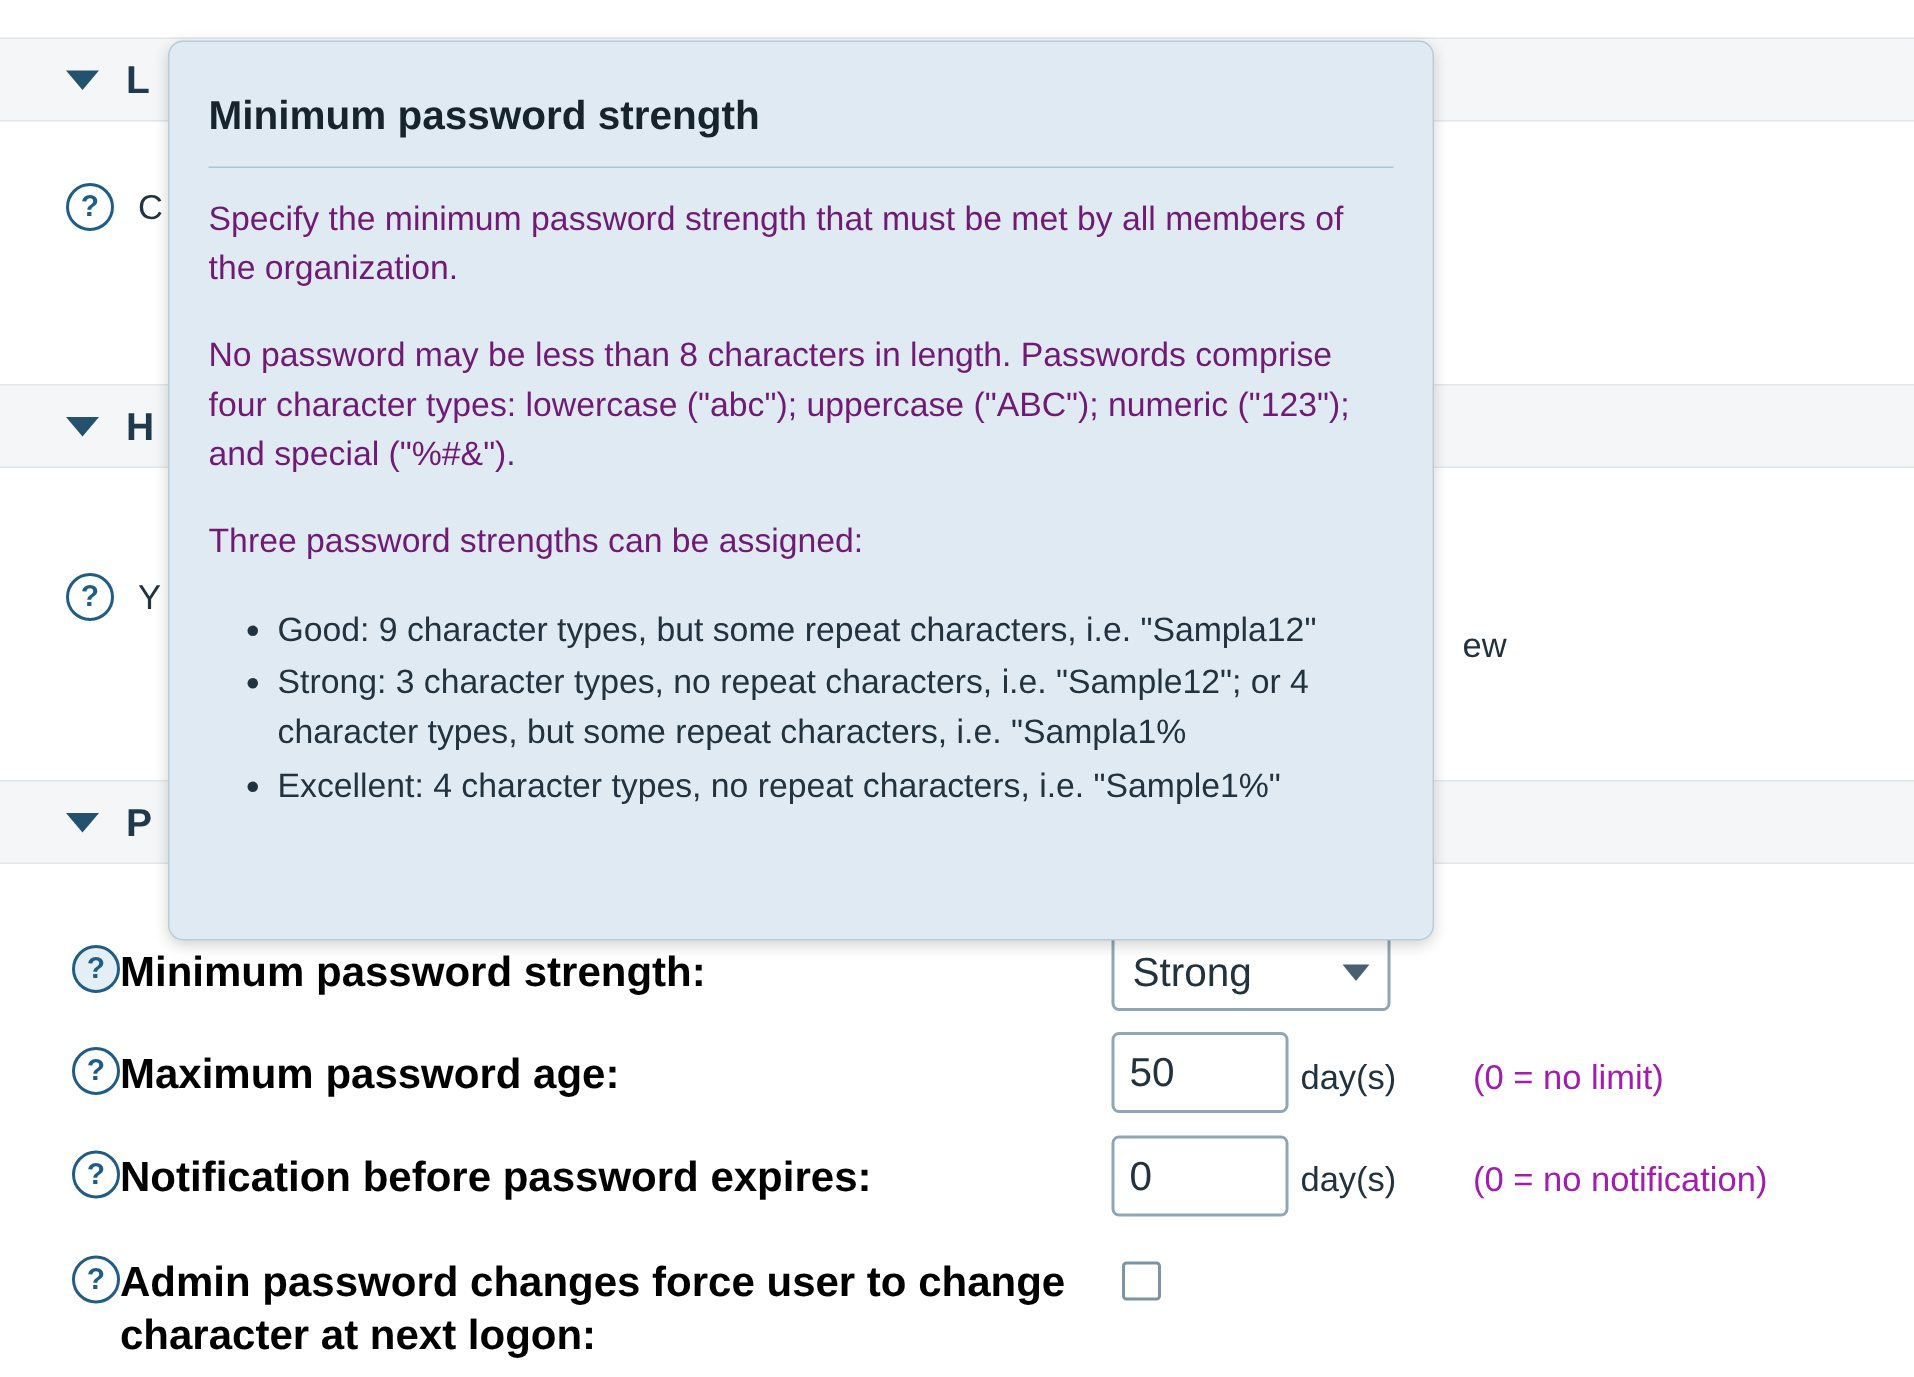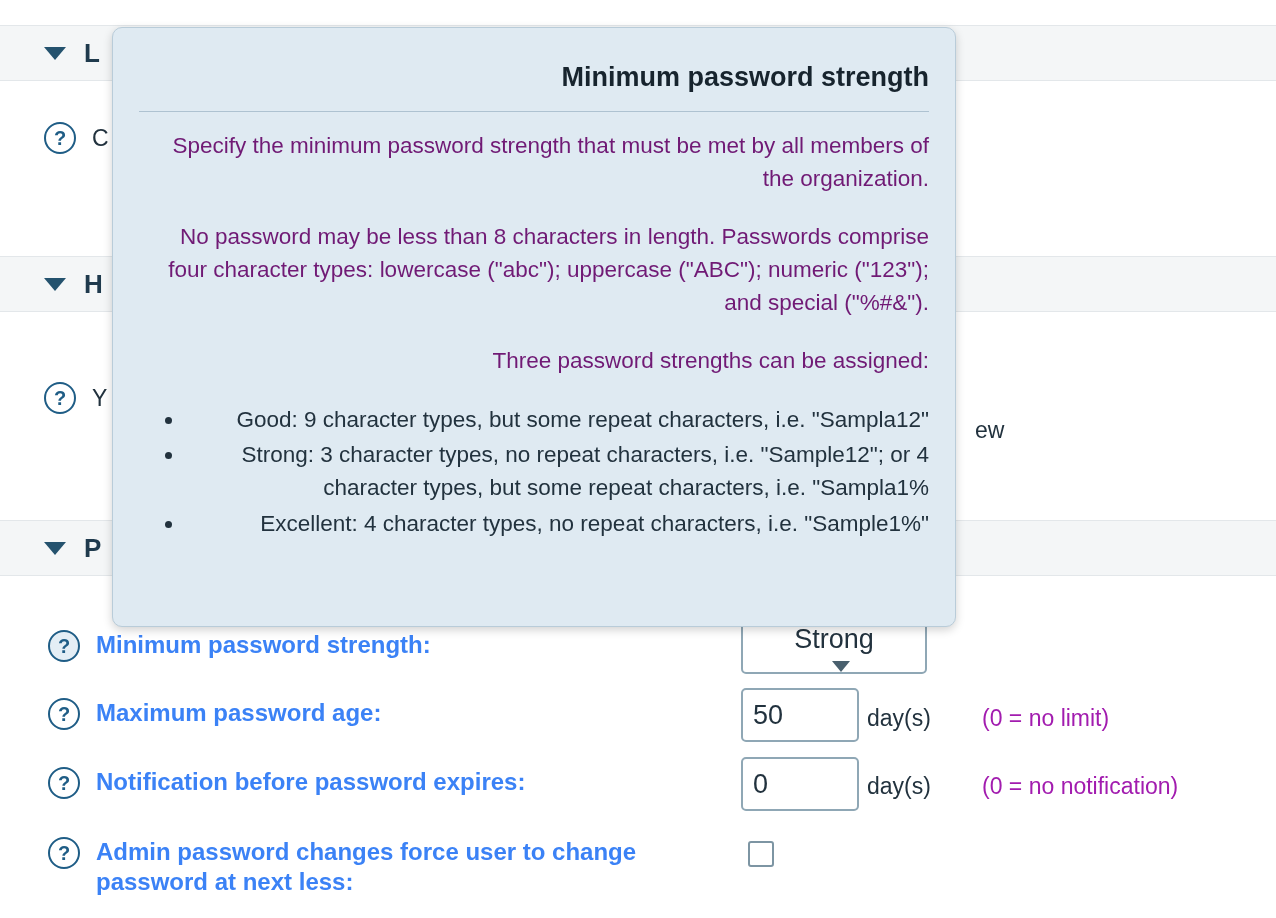--- a/index.html
+++ b/index.html
@@ -66,24 +66,23 @@
     background: #e4eef5;
   }
 
   .row {
     position: absolute;
     display: flex;
     align-items: flex-start;
   }
 
   .row-label {
-    font-size: 24px;
-    font-weight: bold;
-    color: #3b82f6;
-    margin-left: 16px;
+    font-size: 28px;
+    font-weight: bold;
+    color: #000000;
     line-height: 1.25;
   }
   .row-text {
     font-size: 23px;
     color: #22323e;
     margin-left: 16px;
     line-height: 1.4;
   }
 
   
@@ -92,21 +91,20 @@
     box-sizing: border-box;
     border: 2px solid #8fa7b5;
     border-radius: 5px;
     background: #fff;
     display: flex;
     align-items: center;
     justify-content: space-between;
     padding: 0 12px;
     font-size: 27px;
     color: #22323e;
-    flex-direction: column;
   }
   .chev {
     width: 0; height: 0;
     border-left: 9px solid transparent;
     border-right: 9px solid transparent;
     border-top: 11px solid #49606e;
     margin-left: 14px;
   }
   .text-box {
     position: absolute;
@@ -147,21 +145,20 @@
     top: 27px;
     width: 844px;
     height: 600px;
     background: #dfeaf2;
     border: 1px solid #b9ccd9;
     border-radius: 10px;
     box-shadow: 0 3px 10px rgba(0,0,0,0.18);
     box-sizing: border-box;
     padding: 26px 26px 0 26px;
     z-index: 50;
-    text-align: right;
   }
   .tooltip h2 {
     margin: 8px 0 0 0;
     font-size: 27px;
     font-weight: bold;
     color: #17242e;
     font-family: "Liberation Sans", sans-serif;
   }
   .tooltip hr {
     border: none;
@@ -247,21 +244,21 @@
 <div class="text-box" style="left:741px; top:757px; width:118px; height:54px;">
   <span>0</span>
 </div>
 <div class="unit" style="left:867px; top:773px;">day(s)</div>
 <div class="hint" style="left:982px; top:773px;">(0 = no notification)</div>
 
 <div class="row" style="top:837px; left:48px;">
   <span class="help-icon">?</span>
   <span class="row-label">
     <span>Admin password changes force user to change</span><br>
-    <span>password at next less:</span>
+    <span>character at next logon:</span>
   </span>
 </div>
 <div class="checkbox" style="left:748px; top:841px;"></div>
 
 <div class="tooltip">
   <h2>Minimum password strength</h2>
   <hr>
   <p>Specify the minimum password strength that must be met by all members of the organization.</p>
   <p>No password may be less than 8 characters in length. Passwords comprise four character types: lowercase ("abc"); uppercase ("ABC"); numeric ("123"); and special ("%#&amp;").</p>
   <p>Three password strengths can be assigned:</p>

